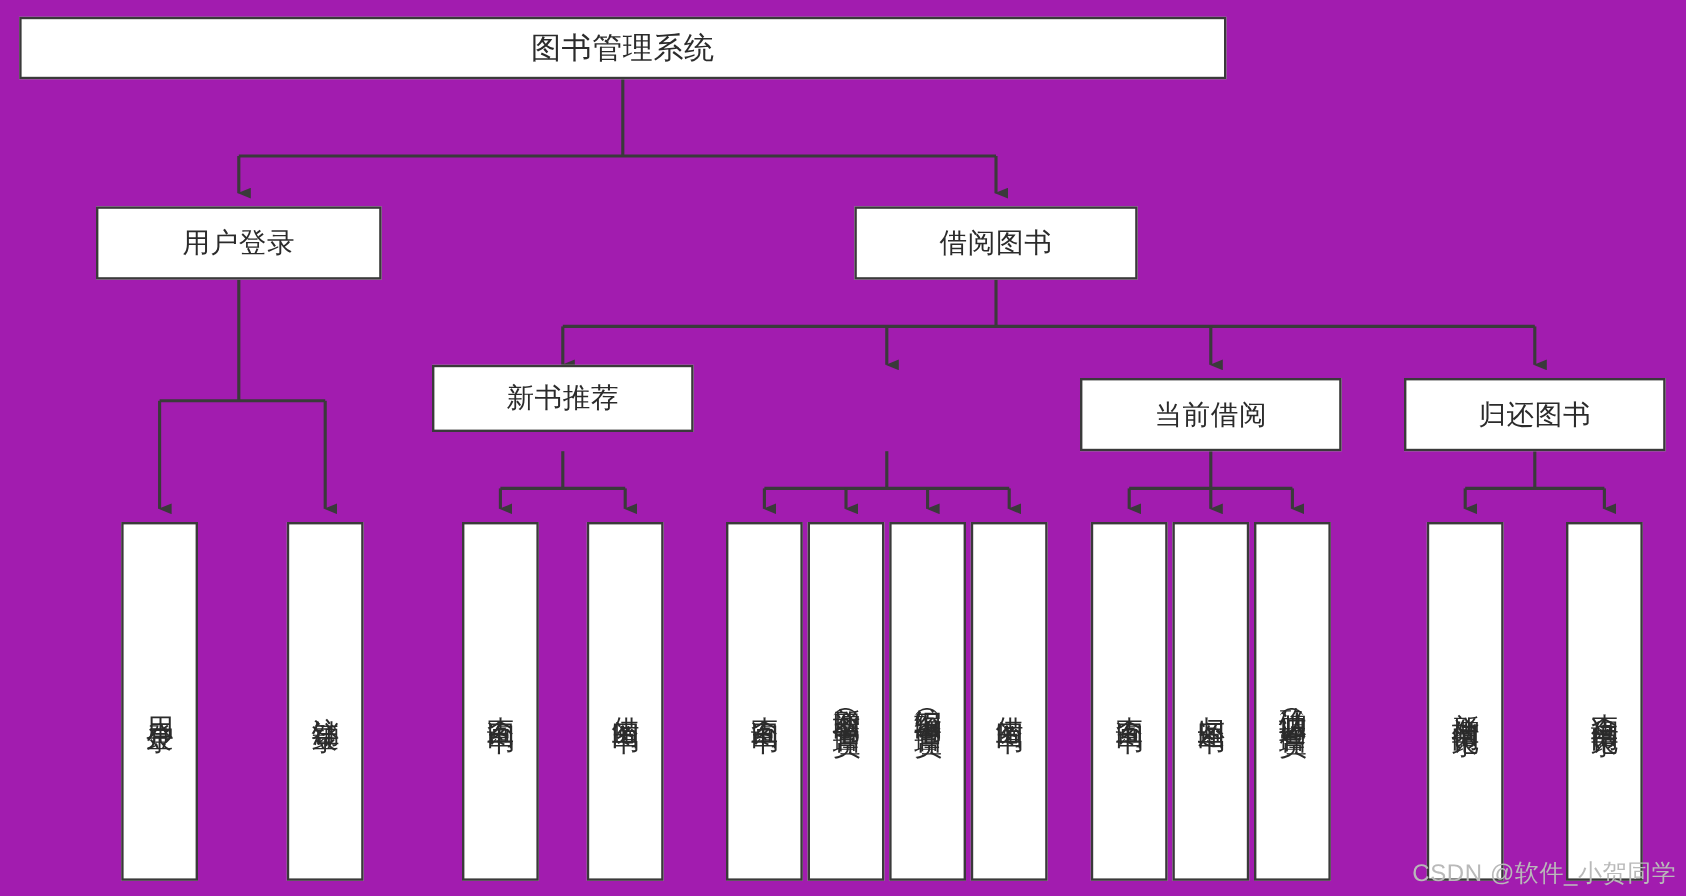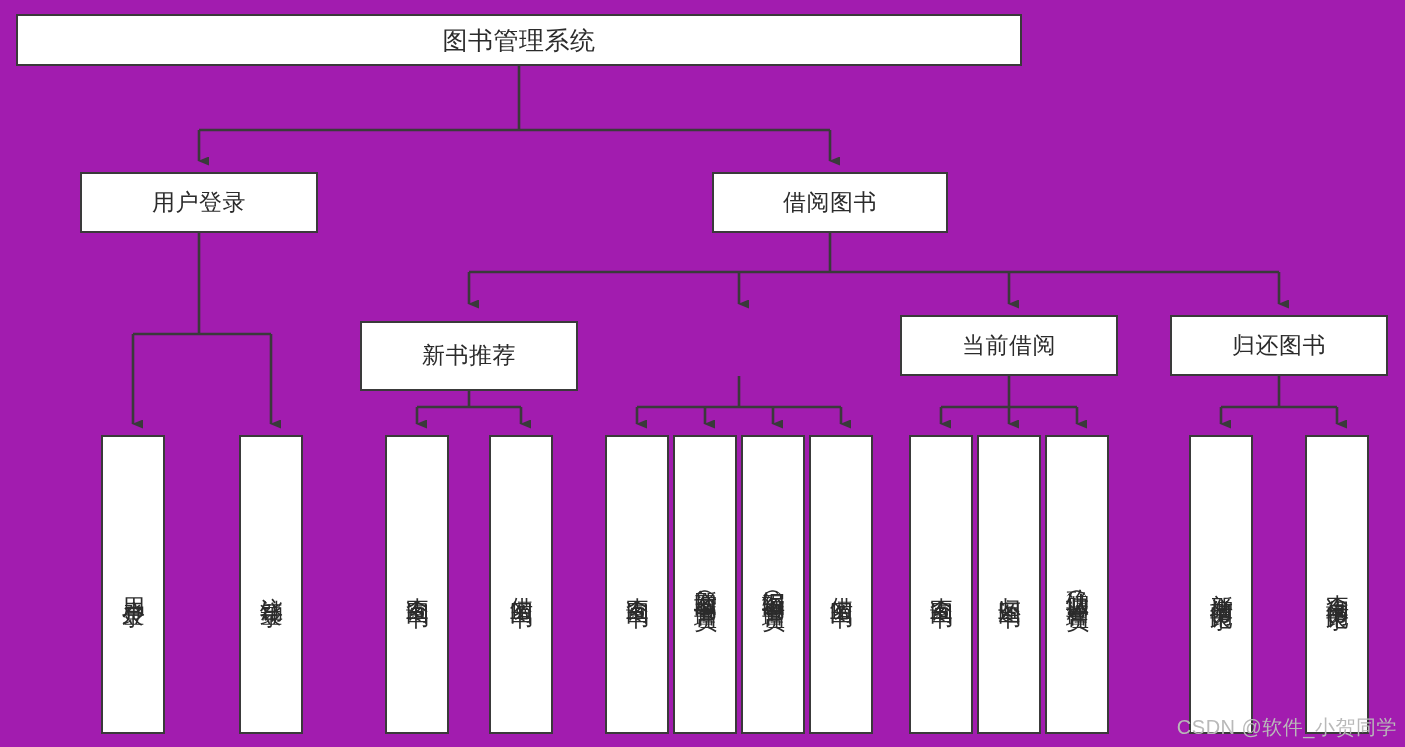--- a/index.html
+++ b/index.html
@@ -124,21 +124,21 @@
     <span class="node-label">图书管理系统</span>
   </div>
 
   <div class="node-box horizontal" style="left:80px; top:172px; width:238px; height:61px;">
     <span class="node-label">用户登录</span>
   </div>
   <div class="node-box horizontal" style="left:712px; top:172px; width:236px; height:61px;">
     <span class="node-label">借阅图书</span>
   </div>
 
-  <div class="node-box horizontal" style="left:360px; top:321px; width:218px; height:70px;">
+  <div class="node-box horizontal" style="left:360px; top:304px; width:218px; height:56px;">
     <span class="node-label">新书推荐</span>
   </div>
   <div class="node-box horizontal" style="left:900px; top:315px; width:218px; height:61px;">
     <span class="node-label">当前借阅</span>
   </div>
   <div class="node-box horizontal" style="left:1170px; top:315px; width:218px; height:61px;">
     <span class="node-label">归还图书</span>
   </div>
 
   <div class="node-box vertical" style="left:101px; top:435px; width:64px; height:299px;">

